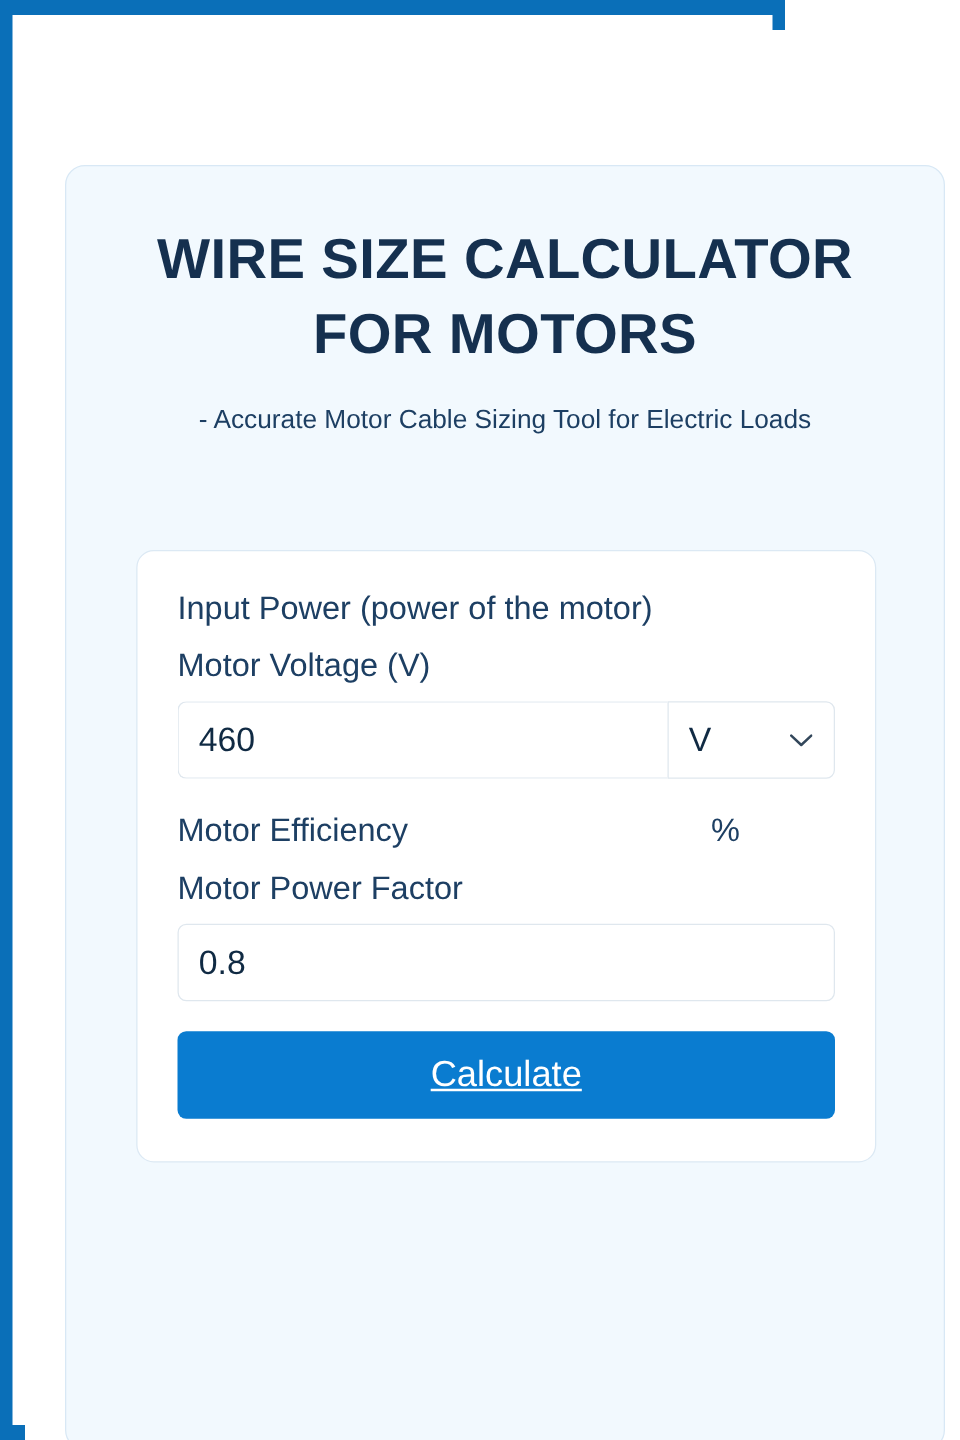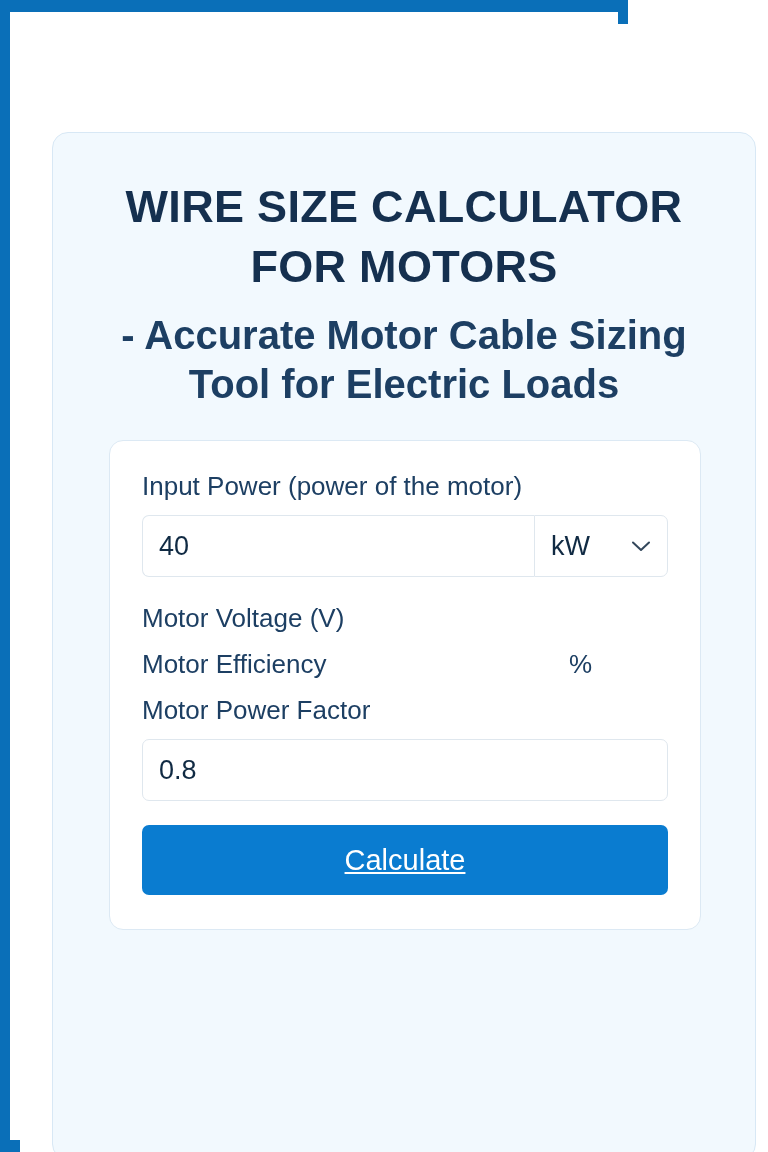--- a/index.html
+++ b/index.html
@@ -56,23 +56,23 @@
     font-size: 45px;
     line-height: 60px;
     font-weight: bold;
     letter-spacing: 0.3px;
   }
   .subtitle {
     margin: 0;
     padding: 14px 44px 0 44px;
     text-align: center;
     color: #1d3f63;
-    font-size: 40px;
+    font-size: 21px;
     line-height: 49px;
-    font-weight: bold;
+    font-weight: normal;
   }
   .form-panel {
     position: absolute;
     left: 56px;
     top: 307px;
     width: 592px;
     box-sizing: border-box;
     background: #ffffff;
     border: 1px solid #dce9f4;
     border-radius: 14px;
@@ -173,36 +173,36 @@
   <div class="inner-white">
 
     <div class="calculator-card">
 
       <h1 class="title">WIRE SIZE CALCULATOR FOR MOTORS</h1>
       <p class="subtitle">- Accurate Motor Cable Sizing Tool for Electric Loads</p>
 
       <div class="form-panel">
 
         <label class="field-label">Input Power (power of the motor)</label>
+
+        <label class="field-label">Motor Voltage (V)</label>
         <div class="input-row combo">
-          <input class="text-input" type="text" value="40" style="">
+          <input class="text-input" type="text" value="460" style="">
           <span class="select-wrap">
             <select class="unit-select">
-              <option>kW</option>
+              <option>V</option>
             </select>
             <span class="select-chevron">
               <svg width="18" height="11" viewBox="0 0 18 11" aria-hidden="true">
                   <path d="M1 1.5 L9 9 L17 1.5" fill="none" stroke="#33475b" stroke-width="2" stroke-linecap="round" stroke-linejoin="round"></path>
                 </svg>
             </span>
           </span>
         </div>
 
-        <label class="field-label">Motor Voltage (V)</label>
-
         <div class="field-label with-unit">
           <span>Motor Efficiency</span>
           <span class="unit-suffix">%</span>
         </div>
 
         <label class="field-label">Motor Power Factor</label>
         <div class="input-row">
           <input class="text-input" type="text" value="0.8" style="">
         </div>
 

